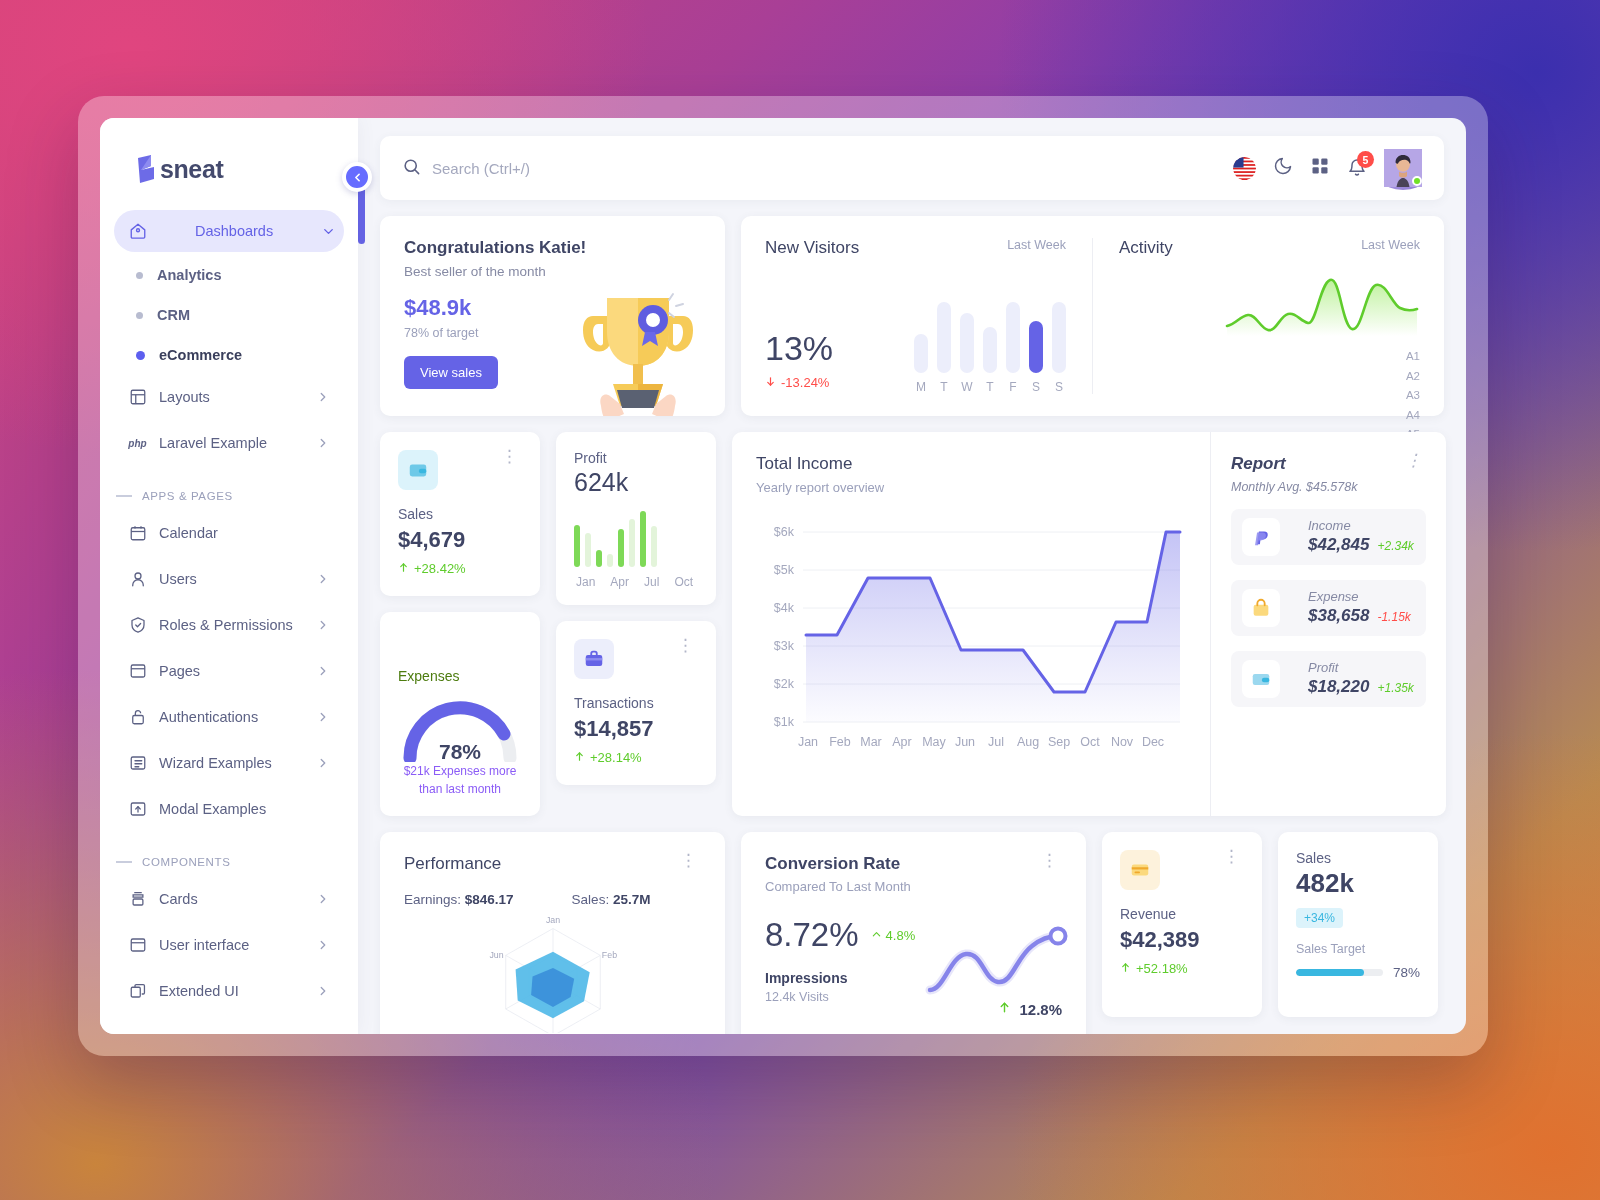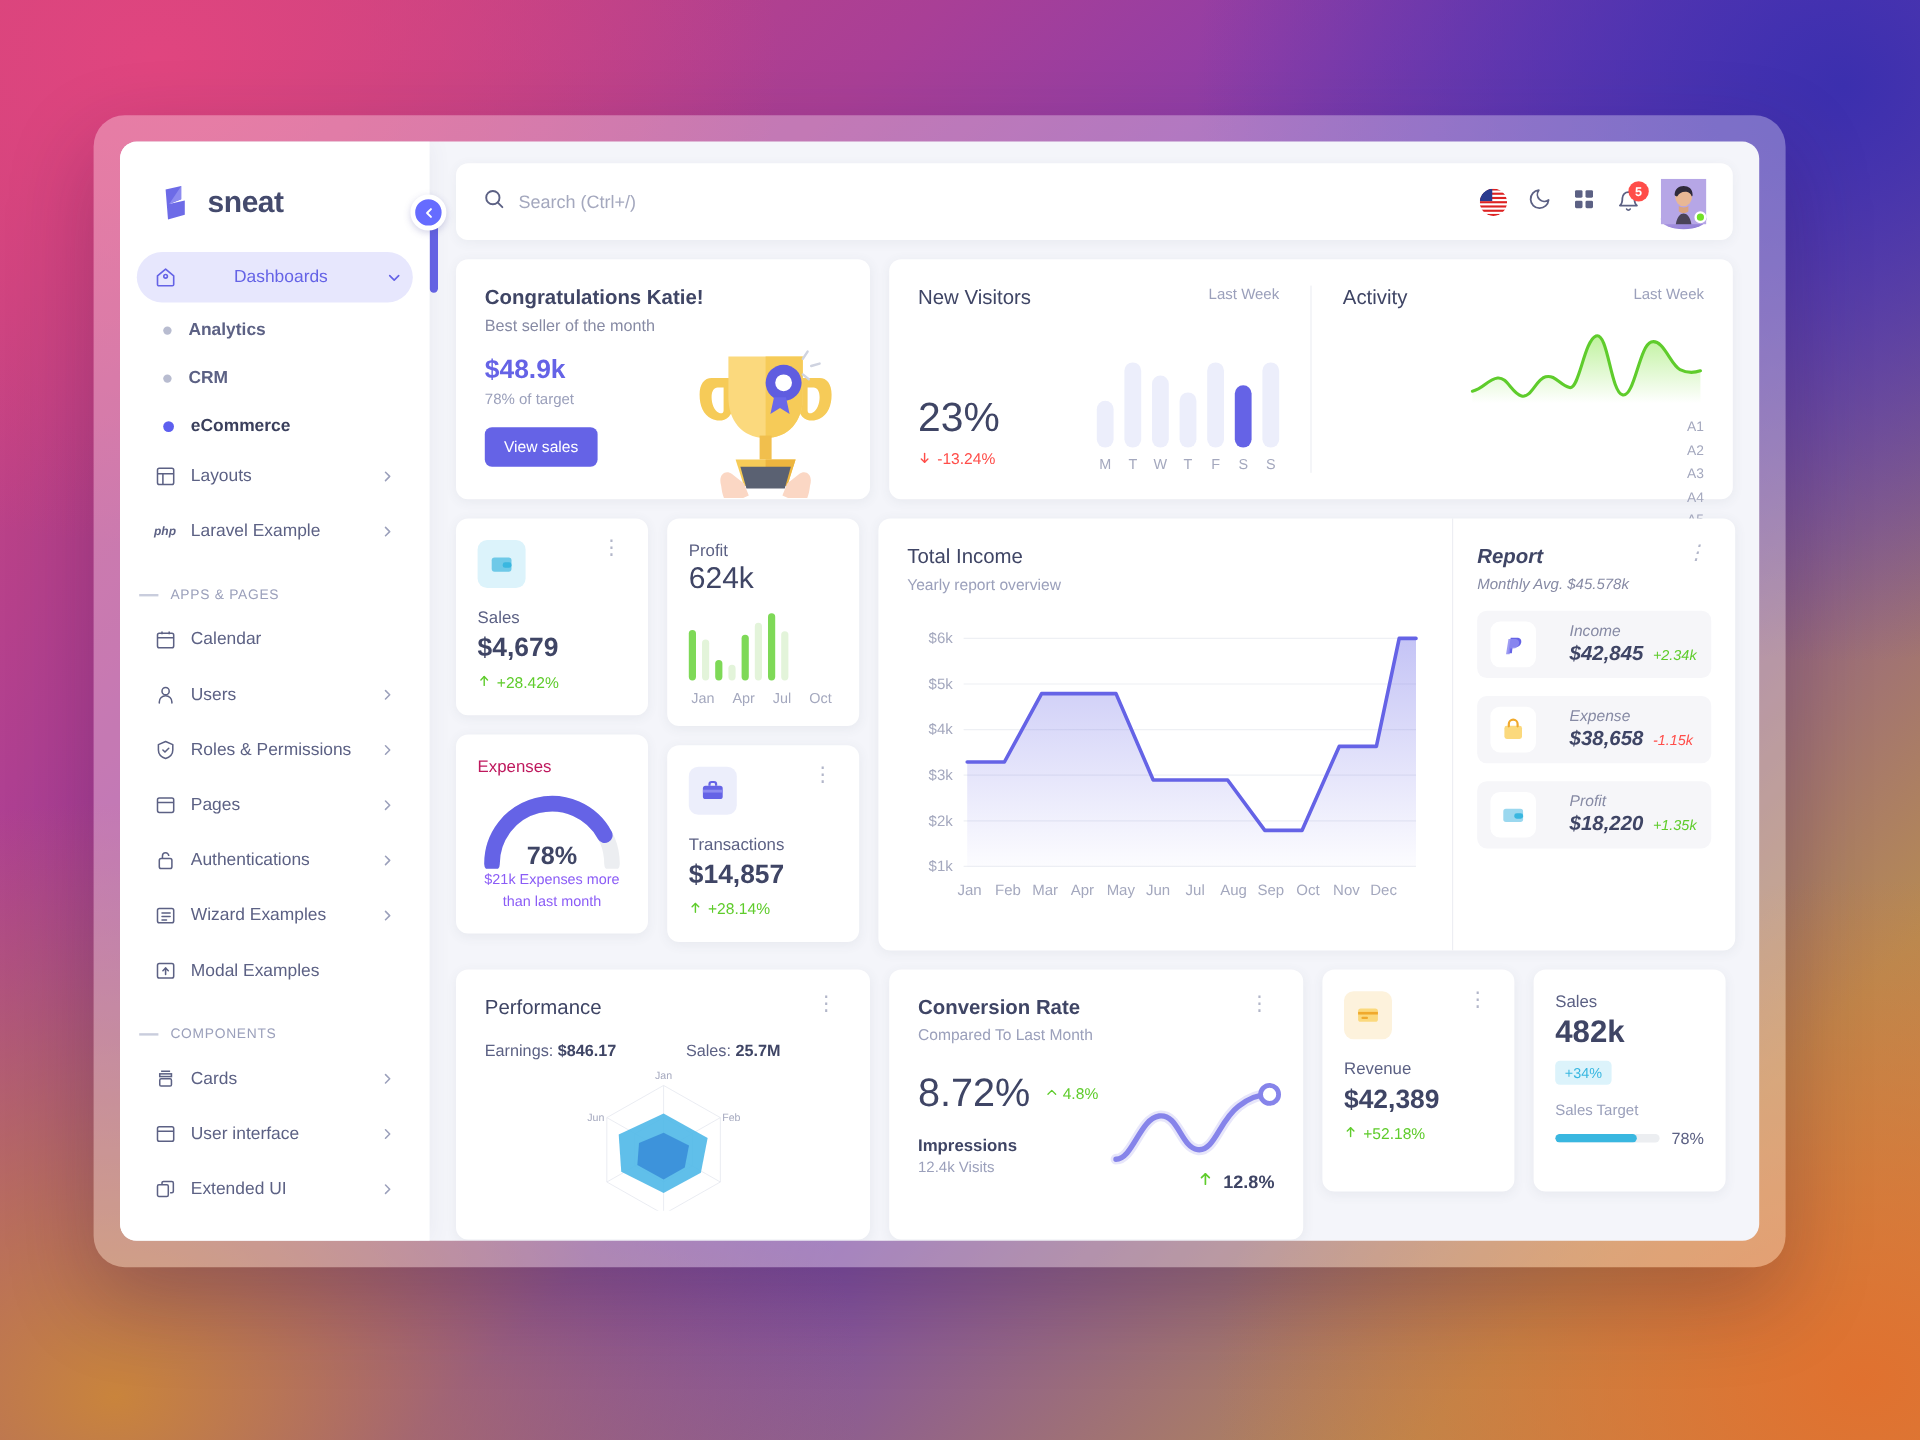--- a/index.html
+++ b/index.html
@@ -30,21 +30,21 @@
     position: relative;
     display: flex;
   }
 
   
   .sidebar {
     width: 258px; flex: 0 0 258px; background: #fff; height: 100%;
     position: relative; z-index: 4; padding-top: 6px;
     box-shadow: 0 0 18px rgba(80,80,120,0.07);
   }
-  .brand { display: flex; align-items: flex-end; gap: 13px; padding: 30px 0 26px 32px; }
+  .brand { display: flex; align-items: flex-end; gap: 0; padding: 30px 0 26px 32px; }
   .brand-logo { width: 28px; height: 30px; }
   .brand-name { font-size: 25px; font-weight: 700; color: #444a6d; letter-spacing: -0.4px; }
   .collapse-btn {
     position: absolute; right: -14px; top: 44px; width: 30px; height: 30px;
     border-radius: 50%; background: #666cff; border: 4px solid #fff;
     display: flex; align-items: center; justify-content: center; cursor: pointer;
     box-shadow: 0 2px 6px rgba(80,80,160,0.25);
   }
   .nav { padding: 0 14px; }
   .nav-item {
@@ -158,21 +158,21 @@
   .stat-delta { font-size: 13px; margin-top: 8px; display: flex; align-items: center; gap: 5px; }
 
   .profit-card { padding: 18px 18px 16px 18px; }
   .profit-label { font-size: 14px; color: #5c6184; }
   .profit-value { font-size: 25px; color: #3f4565; font-weight: 400; margin-top: 2px; }
   .profit-bars { display: flex; align-items: flex-end; gap: 5px; height: 58px; margin-top: 12px; }
   .pb { width: 6px; border-radius: 3px; }
   .profit-labels { display: flex; gap: 15px; font-size: 12px; color: #a4a8be; margin-top: 8px; padding-left: 2px; }
 
   .expenses-card { padding: 18px 18px 18px 18px; text-align: left; }
-  .exp-title { font-size: 14px; color: #be185d; }
+  .exp-title { font-size: 14px; color: #4d7c0f; margin-top: 38px; }
   .gauge-wrap { position: relative; width: 120px; height: 66px; margin: 12px auto 0 auto; }
   .gauge-val { position: absolute; left: 0; right: 0; bottom: -2px; text-align: center; font-size: 21px; color: #3f4565; font-weight: 700; }
   .exp-note { font-size: 12px; color: #8b5cf6; text-align: center; margin-top: 0; line-height: 1.5; }
 
   
   .income-card { flex: 1; padding: 22px 24px 18px 24px; }
   .income-title { font-size: 17px; color: #3f4565; }
   .income-sub { font-size: 13px; color: #9ba0bb; margin-top: 6px; }
   .income-chart { margin-top: 14px; }
 
@@ -568,21 +568,21 @@
           </div>
 
           <div class="card visact">
             <div class="va-half left">
               <div class="va-head">
                 <span class="va-title">New Visitors</span>
                 <span class="va-when">Last Week</span>
               </div>
               <div class="va-body">
                 <div class="va-nums">
-                  <div class="va-pct">23%</div>
+                  <div class="va-pct">13%</div>
                   <div class="va-delta down">
                     <span>
                       <svg width="11" height="11" viewBox="0 0 24 24" fill="none" stroke="currentColor" stroke-width="2.6" stroke-linecap="round" stroke-linejoin="round">
                           <line x1="12" y1="4" x2="12" y2="20"></line>
                           <polyline points="6 14 12 20 18 14"></polyline>
                         </svg>
                     </span>
                     <span>-13.24%</span>
                   </div>
                 </div>

